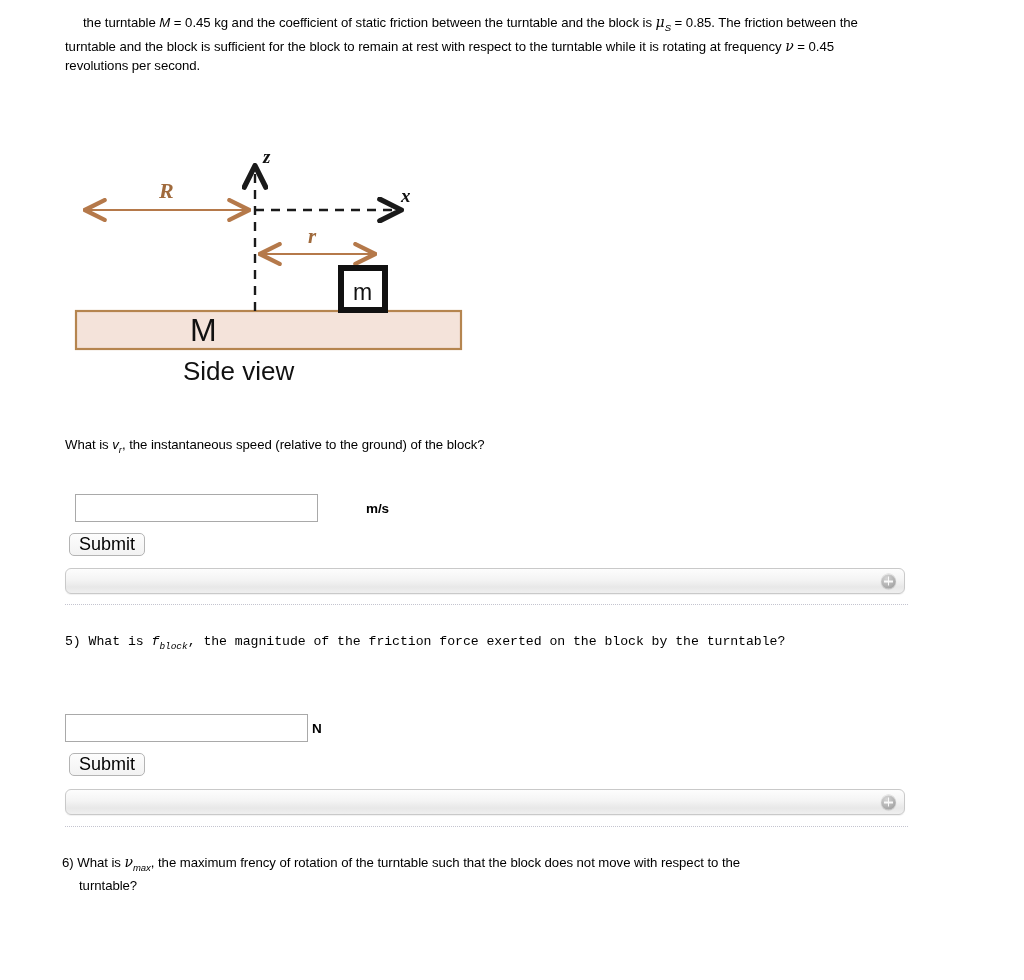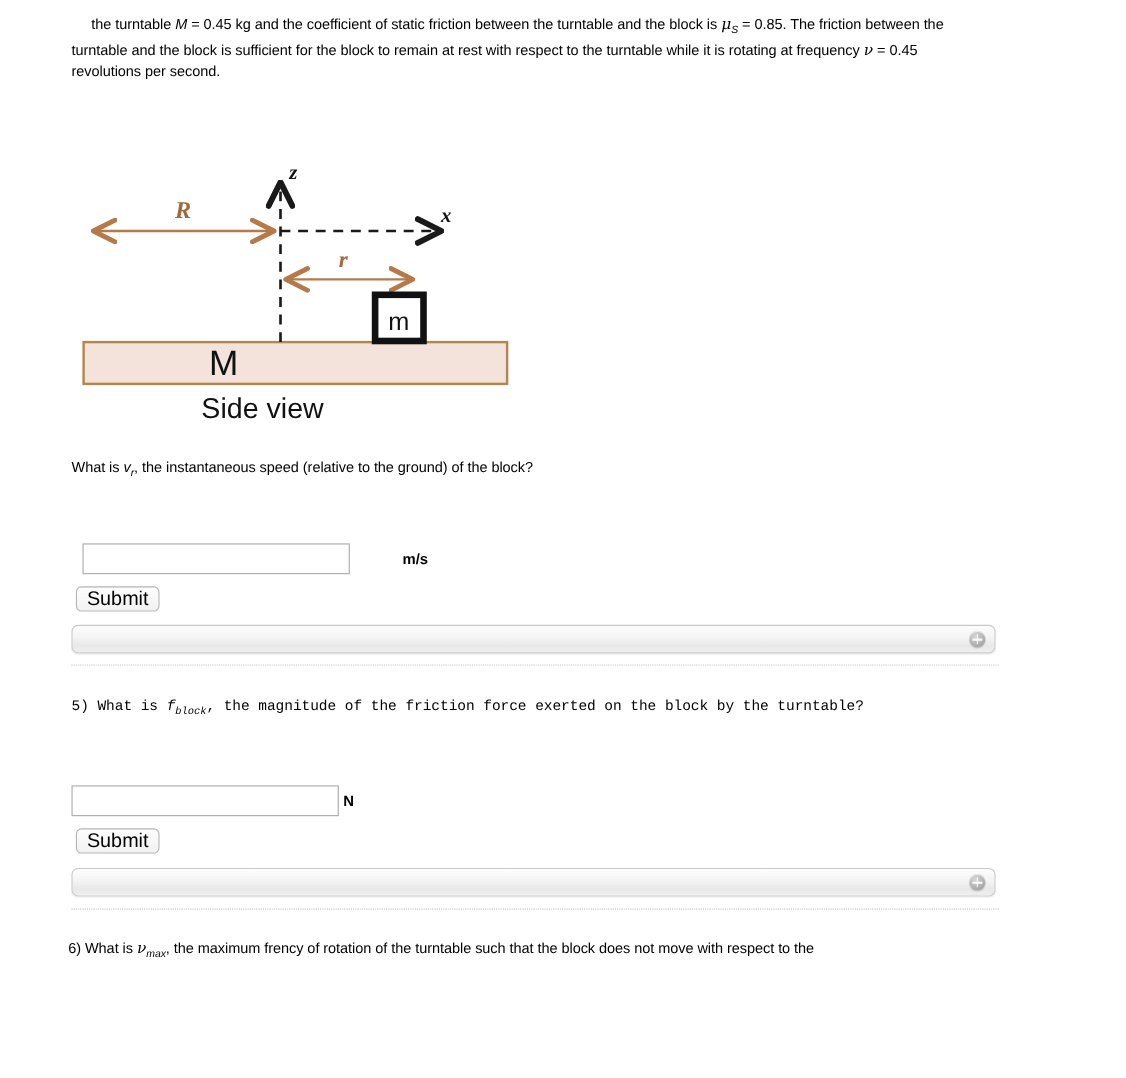--- a/index.html
+++ b/index.html
@@ -48,21 +48,21 @@
   }
   .figure svg { display: block; }
 
   
   .qtext {
     position: absolute;
     font-size: 13.2px;
     line-height: 18.6px;
     letter-spacing: -0.05px;
   }
-  .q4text { left: 65px; top: 416px; width: 800px; }
+  .q4text { left: 65px; top: 436px; width: 800px; }
   .q5text { left: 65px; top: 633px; width: 820px; font-family: Liberation Mono, monospace; }
   .q6text { left: 62px; top: 853px; width: 845px; }
   .q6text .cont { display: block; padding-left: 17px; }
 
   
   .ansrow { position: absolute; display: flex; align-items: center; }
   .ansrow input.answer {
     width: 243px;
     height: 28px;
     box-sizing: border-box;
@@ -196,16 +196,16 @@
     <input class="answer" type="text" value="" placeholder="" style="">
     <span class="unit">N</span>
   </div>
   <button class="submit-btn" style="left:69px; top:753px;">Submit</button>
 
   <div class="expandbar" style="top:789px;">
     <span class="plus-icon"></span>
   </div>
   <div class="sep" style="top:826px;"></div>
 
-  <div class="qtext q6text"><span>6) </span><span>What is </span><span class="nu">ν</span><sub class="it">max</sub><span>, the maximum frency of rotation of the turntable such that the block does not move with respect to the</span></div>
+  <div class="qtext q6text"><span>6) </span><span>What is </span><span class="nu">ν</span><sub class="it">max</sub><span>, the maximum frency of rotation of the turntable such that the block does not move with respect to the</span><span class="cont">turntable?</span></div>
 
 
 </div>
 
 </body></html>

